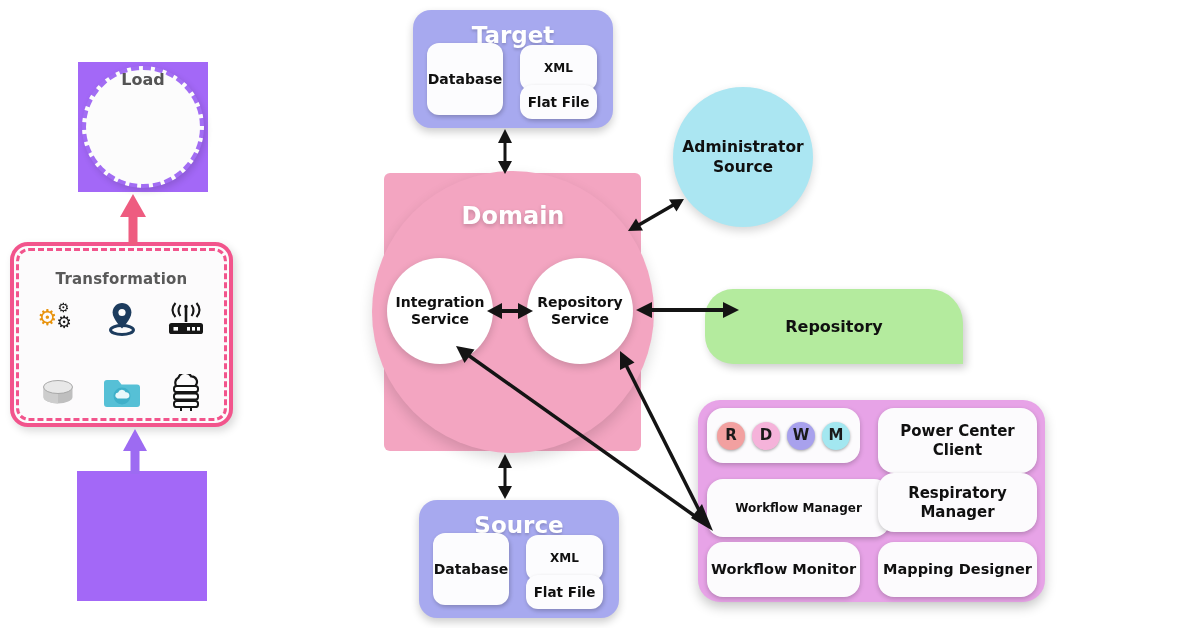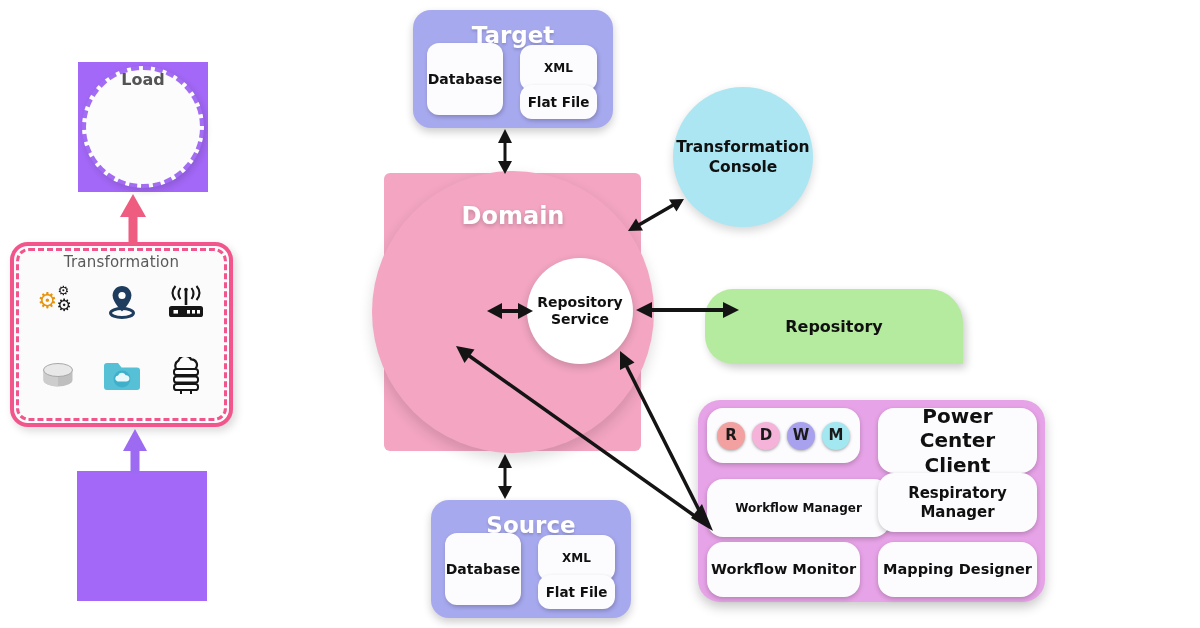--- a/index.html
+++ b/index.html
@@ -27,41 +27,41 @@
   #transformation-box {
     position:absolute; left:10px; top:242px; width:223px; height:185px;
     background:#fcfbfc; border:4px solid var(--hot-pink,#f2548c);
     border-radius:18px; box-shadow: 3px 4px 9px rgba(0,0,0,.15);
   }
   #transformation-box .dash-inner {
     position:absolute; inset:2px; border:3px dashed var(--hot-pink,#f2548c);
     border-radius:13px; pointer-events:none;
   }
   #transformation-title {
-    margin-top:7px; text-align:center; color:#595959;
-    font-weight:normal; font-size:15px; letter-spacing:.2px;
+    margin-top:24px; text-align:center; color:#595959;
+    font-weight:bold; font-size:15px; letter-spacing:.2px;
   }
   .icon-row { display:flex; justify-content:center; align-items:center; gap:16px; }
   .icon-row.r1 { margin-top:12px; }
   .icon-row.r2 { margin-top:36px; }
   .icon-cell { width:48px; height:38px; display:flex; align-items:center; justify-content:center; position:relative; }
   .gear-wrap { position:relative; width:40px; height:36px; }
   .gear { position:absolute; font-family:"DejaVu Sans",sans-serif; line-height:1; }
   .gear.g-orange { left:0; top:6px;  font-size:22px; color:#e8930c; }
   .gear.g-small  { left:20px; top:0; font-size:13px; color:#161616; }
   .gear.g-med    { left:19px; top:13px; font-size:17px; color:#161616; }
 
   
   .peri-box {
     position:absolute; width:200px; height:118px;
     background: var(--periwinkle,#a7a9ef); border-radius:18px;
     box-shadow: 0 4px 9px rgba(0,0,0,.20);
   }
   #target-box { left:413px; top:10px; }
-  #source-box { left:431px; top:500px; }
+  #source-box { left:419px; top:500px; }
   .peri-title {
     text-align:center; color:#fff; font-weight:bold; font-size:23px;
     margin-top:12px; text-shadow: 0 2px 3px rgba(0,0,0,.18);
   }
   .card {
     position:absolute; background:#fcfcfe; border-radius:12px;
     display:flex; align-items:center; justify-content:center;
     font-weight:bold; color:#101010; box-shadow: 1px 2px 4px rgba(0,0,0,.22);
     text-align:center;
   }
@@ -114,21 +114,21 @@
     background: var(--orchid,#e7a3e7); border-radius:22px;
     box-shadow: 0 5px 12px rgba(0,0,0,.22);
   }
   .panel-card {
     position:absolute; background:#fcfbfd; border-radius:16px;
     display:flex; align-items:center; justify-content:center; text-align:center;
     font-weight:bold; color:#101010; box-shadow: 0 2px 5px rgba(0,0,0,.22);
     line-height:1.22;
   }
   #rdwm-card { left:9px;  top:8px;   width:153px; height:55px; gap:7px; }
-  #pcc-card  { left:180px; top:8px;  width:159px; height:65px; font-size:20px; padding:0 20px; }
+  #pcc-card  { left:180px; top:8px;  width:159px; height:65px; font-size:15px; padding:0 20px; }
   #wfmgr-card{ left:9px;  top:79px;  width:183px; height:58px; font-size:12px; }
   #resp-card { left:180px; top:73px; width:159px; height:59px; font-size:15px; padding:0 18px; }
   #wfmon-card{ left:9px;  top:142px; width:153px; height:55px; font-size:14.5px; }
   #mapd-card { left:180px; top:142px; width:159px; height:55px; font-size:14.5px; }
   .badge {
     width:28px; height:28px; border-radius:50%;
     display:flex; align-items:center; justify-content:center;
     font-weight:bold; font-size:15px; color:#1a1a1a;
     box-shadow: 0 1px 3px rgba(0,0,0,.35);
   }
@@ -218,33 +218,36 @@
   <div class="peri-box" id="target-box">
     <div class="peri-title">Target</div>
     <div class="card db-card">Database</div>
     <div class="card xml-card">XML</div>
     <div class="card ff-card">Flat File</div>
   </div>
 
   <div id="domain-sq"></div>
   <div id="domain-circ"></div>
   <div id="domain-title">Domain</div>
+  <div class="svc-circle" id="is-circle">
+    <span>Integration Service</span>
+  </div>
   <div class="svc-circle" id="rs-circle">
     <span>Repository Service</span>
   </div>
 
   <div class="peri-box" id="source-box">
     <div class="peri-title">Source</div>
     <div class="card db-card">Database</div>
     <div class="card xml-card">XML</div>
     <div class="card ff-card">Flat File</div>
   </div>
 
   <div id="admin-circle">
-    <span>Transformation Console</span>
+    <span>Administrator Source</span>
   </div>
 
   <div id="repo-green">
     <span>Repository</span>
   </div>
 
   <div id="client-panel">
     <div class="panel-card" id="rdwm-card">
       <span class="badge badge-r">R</span>
       <span class="badge badge-d">D</span>

